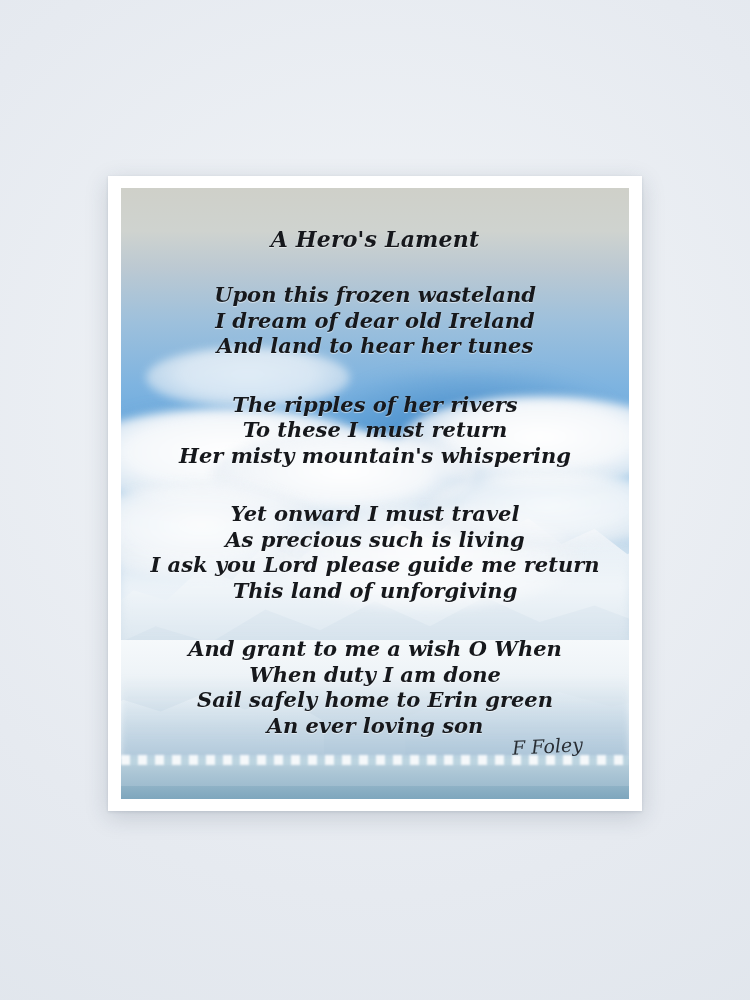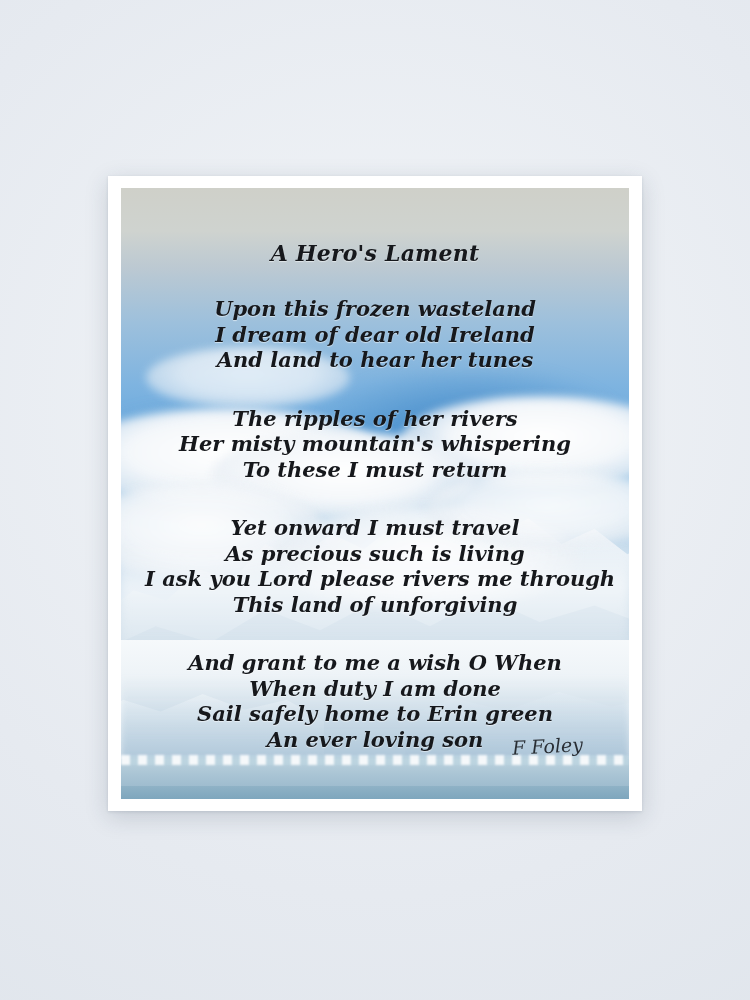--- a/index.html
+++ b/index.html
@@ -197,21 +197,21 @@
     width: 100%;
     height: 18%;
     background: linear-gradient(180deg, rgba(255,255,255,0) 0%, rgba(255,255,255,0.55) 40%, rgba(255,255,255,0.15) 100%);
     filter: blur(5px);
   }
 
   
   .poem {
     position: absolute;
     inset: 0;
-    padding: 44px 24px 0 24px;
+    padding: 30px 24px 0 24px;
     box-sizing: border-box;
     text-align: center;
     color: #16181c;
     font-family: "DejaVu Serif", serif;
     font-style: italic;
     text-shadow: 0 1px 1px rgba(255,255,255,0.55);
   }
   .poem-title {
     font-size: 22px;
     font-weight: 700;
@@ -281,28 +281,28 @@
       <div class="poem-title">A Hero's Lament</div>
 
       <ul class="stanza first">
         <li>Upon this frozen wasteland</li>
         <li>I dream of dear old Ireland</li>
         <li>And land to hear her tunes</li>
       </ul>
 
       <ul class="stanza">
         <li>The ripples of her rivers</li>
+        <li>To these I must return</li>
         <li>Her misty mountain's whispering</li>
-        <li>To these I must return</li>
       </ul>
 
       <ul class="stanza">
         <li>Yet onward I must travel</li>
         <li>As precious such is living</li>
-        <li>I ask you Lord please rivers me through</li>
+        <li>I ask you Lord please guide me return</li>
         <li>This land of unforgiving</li>
       </ul>
 
       <ul class="stanza">
         <li>And grant to me a wish O When</li>
         <li>When duty I am done</li>
         <li>Sail safely home to Erin green</li>
         <li>An ever loving son</li>
       </ul>
     </div>

